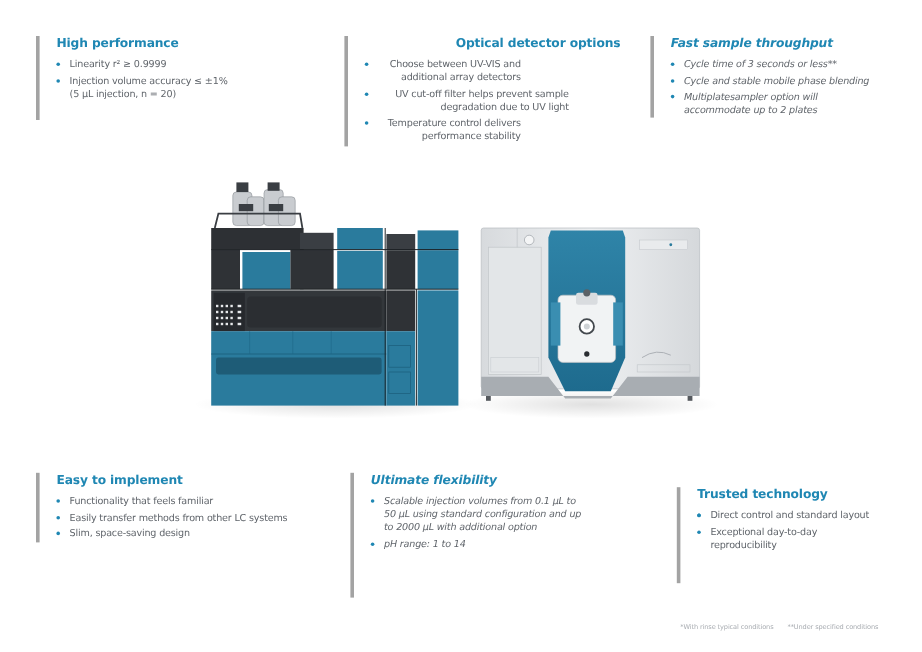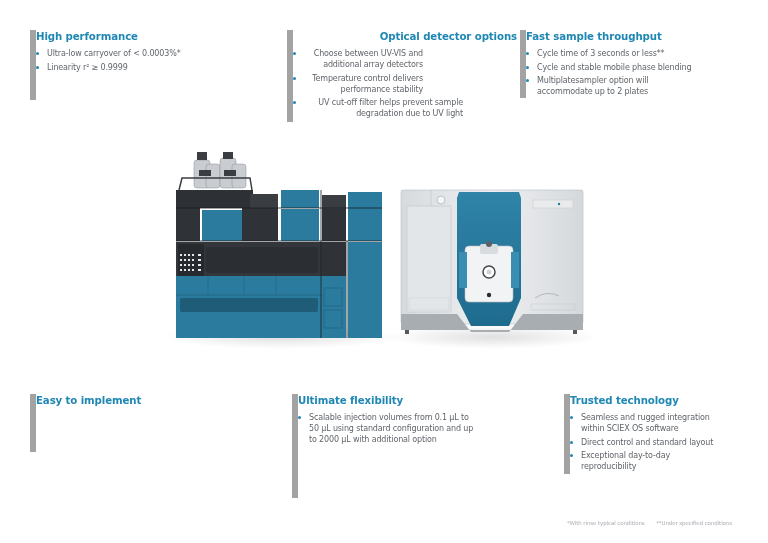--- a/index.html
+++ b/index.html
@@ -1,70 +1,70 @@
 <!DOCTYPE html>
 <html><head>
 <meta charset="utf-8">
 <style>
   * { box-sizing: border-box; margin: 0; padding: 0; }
   html, body { width: 768px; height: 543px; background: #ffffff; overflow: hidden; }
   body { position: relative; font-family: "DejaVu Sans", sans-serif; color: #5a5f66; }
 
-  .section { position: absolute; border-left: 6px solid #a3a3a3; }
+  .section { position: absolute; border-left: 3px solid #a3a3a3; padding-left: 14px; }
   .section h2 {
     font-family: "DejaVu Sans", sans-serif;
     font-size: 10.2px; font-weight: bold; color: #1f87b3;
     letter-spacing: -0.1px; margin-bottom: 5px; line-height: 13px;
   }
   .section ul { list-style: none; }
   .section li {
     position: relative; padding-left: 11px;
     font-size: 8px; line-height: 11px; color: #60656b; margin-bottom: 2.5px;
     letter-spacing: -0.15px;
   }
   .section li .bullet {
     position: absolute; left: 0; top: 4px; width: 3px; height: 3px;
     background: #1f87b3; border-radius: 50%;
   }
 
   #sec-high { left: 30px; top: 30px; width: 230px; height: 70px; }
   #sec-optical { left: 287px; top: 30px; width: 230px; height: 92px; text-align: right; }
-  #sec-fast { left: 520px; top: 30px; width: 210px; height: 68px; }
+  #sec-fast { left: 542px; top: 30px; width: 210px; height: 68px; font-style: italic; }
   #sec-easy { left: 30px; top: 394px; width: 230px; height: 58px; }
-  #sec-flex { left: 292px; top: 394px; width: 230px; height: 104px; }
-  #sec-trusted { left: 564px; top: 394px; width: 200px; height: 80px; }
+  #sec-flex { left: 292px; top: 394px; width: 230px; height: 104px; font-style: italic; }
+  #sec-trusted { left: 564px; top: 406px; width: 200px; height: 80px; }
 
   .footnotes {
     position: absolute; right: 36px; top: 520px;
     font-size: 5.5px; color: #a9adb2; letter-spacing: -0.1px;
   }
   .footnotes span { margin-left: 10px; }
 
   
   .lc-system { position: absolute; left: 172px; top: 150px; width: 212px; height: 190px; }
   .ms-system { position: absolute; left: 395px; top: 186px; width: 192px; height: 152px; }
   .shadow { position: absolute; background: radial-gradient(ellipse at center, rgba(0,0,0,0.12), rgba(0,0,0,0) 70%); }
 </style>
 </head>
 <body>
 
 <div class="section" id="sec-high">
   <h2>High performance</h2>
   <ul>
-    <li><span class="bullet"></span><span>Ultra-low carryover of &lt; 0.0003%*</span></li>
     <li><span class="bullet"></span><span>Linearity r² ≥ 0.9999</span></li>
+    <li style="width:150px"><span class="bullet"></span><span>Injection volume accuracy ≤ ±1% (5 µL injection, n = 20)</span></li>
   </ul>
 </div>
 
 <div class="section" id="sec-optical">
   <h2>Optical detector options</h2>
   <ul style="width:170px">
     <li style="width:130px"><span class="bullet"></span><span>Choose between UV-VIS and additional array detectors</span></li>
+    <li style="width:170px"><span class="bullet"></span><span>UV cut-off filter helps prevent sample degradation due to UV light</span></li>
     <li style="width:130px"><span class="bullet"></span><span>Temperature control delivers performance stability</span></li>
-    <li style="width:170px"><span class="bullet"></span><span>UV cut-off filter helps prevent sample degradation due to UV light</span></li>
   </ul>
 </div>
 
 <div class="section" id="sec-fast">
   <h2>Fast sample throughput</h2>
   <ul style="width:190px">
     <li><span class="bullet"></span><span>Cycle time of 3 seconds or less**</span></li>
     <li><span class="bullet"></span><span>Cycle and stable mobile phase blending</span></li>
     <li style="width:140px"><span class="bullet"></span><span>Multiplatesampler option will accommodate up to 2 plates</span></li>
   </ul>
@@ -196,33 +196,39 @@
     <rect x="136" y="118" width="44" height="6" fill="none" stroke="#c2c6ca" stroke-width="0.5"></rect>
 
     <path d="M6 128 L62 128 L76 146 L114 146 L128 128 L188 128 L188 144 L6 144 Z" fill="#a8adb2"></path>
     <rect x="10" y="144" width="4" height="4" fill="#55595e"></rect>
     <rect x="178" y="144" width="4" height="4" fill="#55595e"></rect>
   </svg>
 </div>
 
 <div class="section" id="sec-easy">
   <h2>Easy to implement</h2>
+  <ul style="width:210px">
+    <li><span class="bullet"></span><span>Functionality that feels familiar</span></li>
+    <li><span class="bullet"></span><span>Easily transfer methods from other LC systems</span></li>
+    <li><span class="bullet"></span><span>Slim, space-saving design</span></li>
+  </ul>
 </div>
 
 <div class="section" id="sec-flex">
   <h2>Ultimate flexibility</h2>
   <ul style="width:178px">
     <li><span class="bullet"></span><span>Scalable injection volumes from 0.1 µL to 50 µL using standard configuration and up to 2000 µL with additional option</span></li>
+    <li><span class="bullet"></span><span>pH range: 1 to 14</span></li>
   </ul>
 </div>
 
 <div class="section" id="sec-trusted">
   <h2>Trusted technology</h2>
   <ul style="width:160px">
-    <li style="width:150px"><span class="bullet"></span><span>Seamless and rugged integration within SCIEX OS software</span></li>
+    <li style="width:150px"><span class="bullet"></span></li>
     <li><span class="bullet"></span><span>Direct control and standard layout</span></li>
     <li style="width:115px"><span class="bullet"></span><span>Exceptional day-to-day reproducibility</span></li>
   </ul>
 </div>
 
 <div class="footnotes">
   <span>*With rinse typical conditions</span>
   <span>**Under specified conditions</span>
 </div>
 

